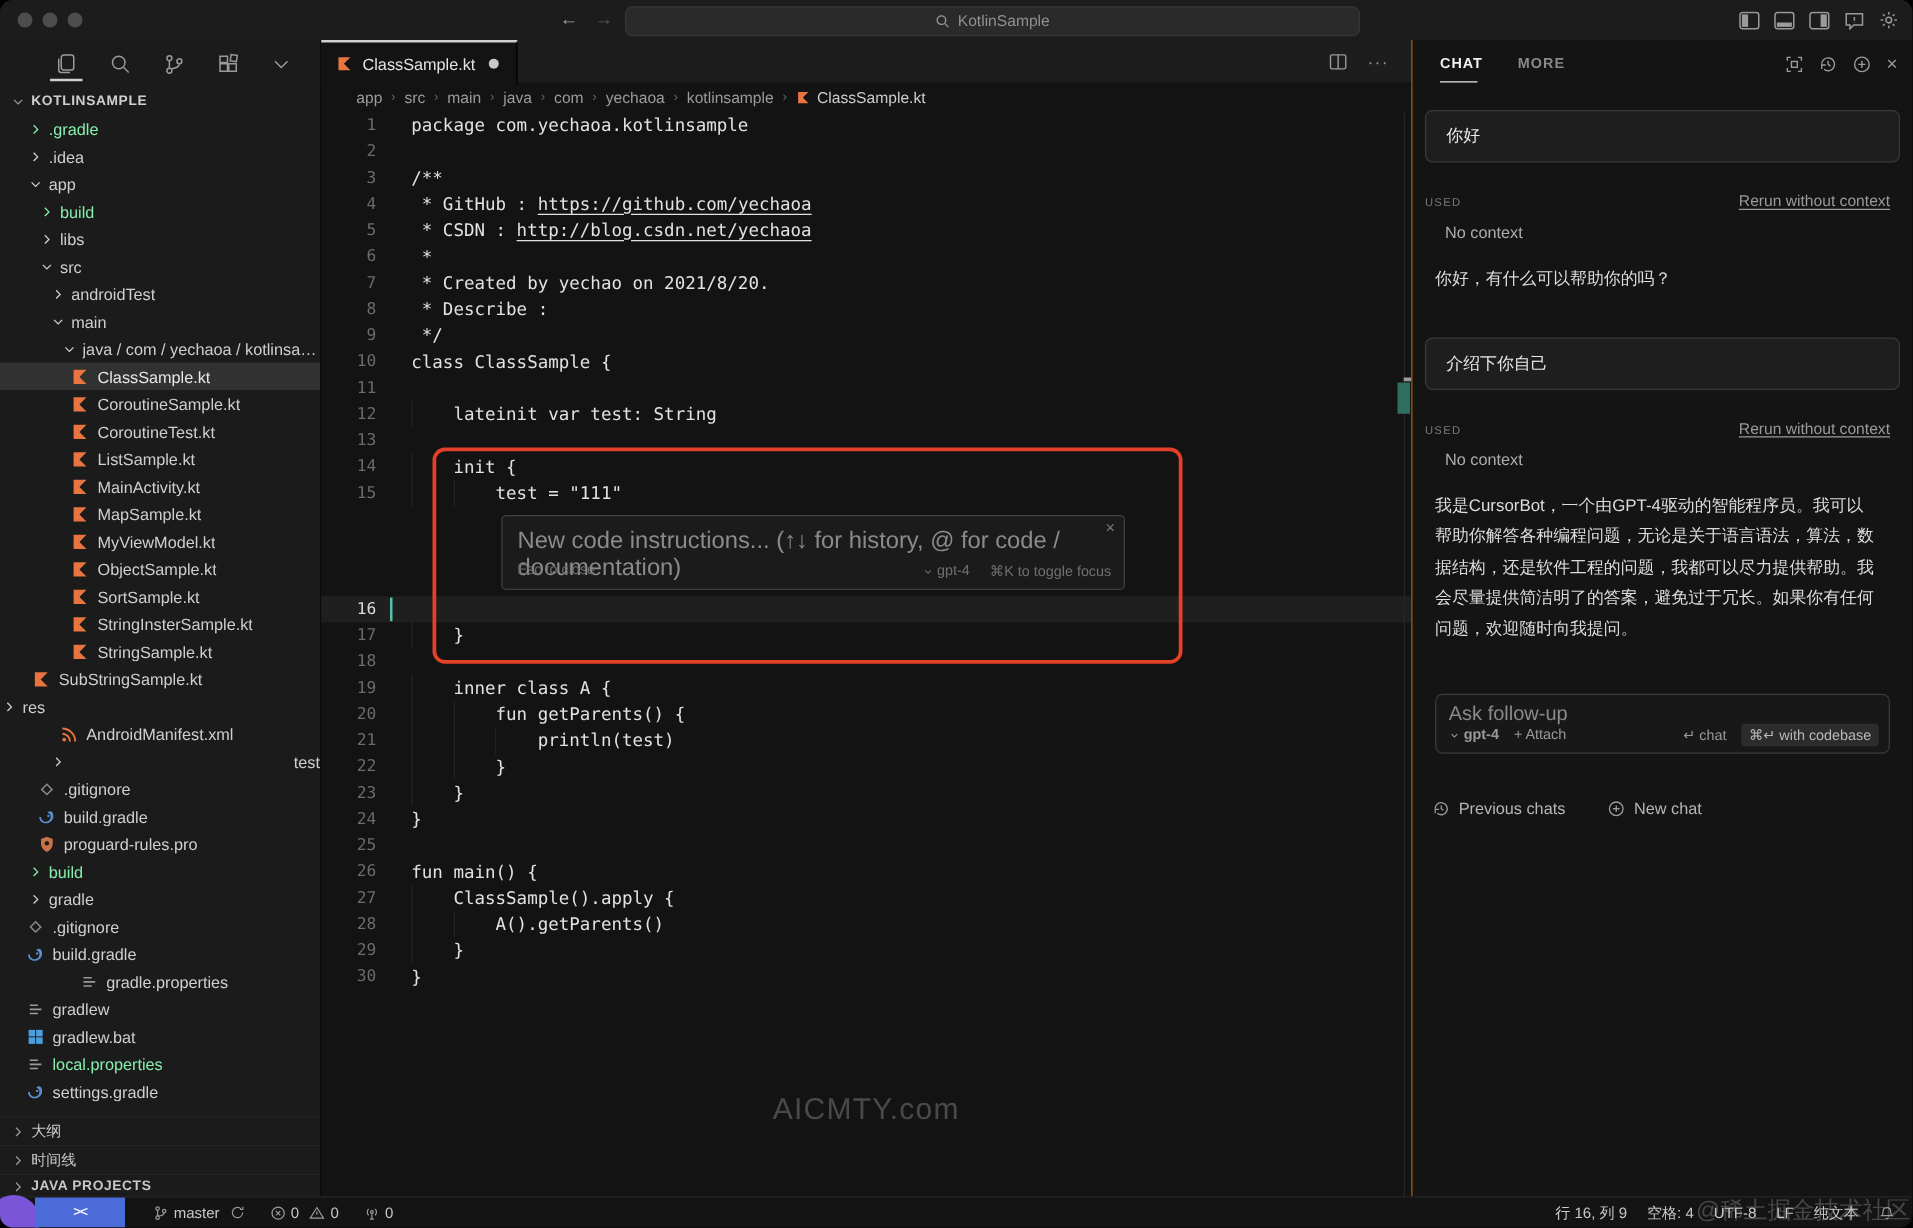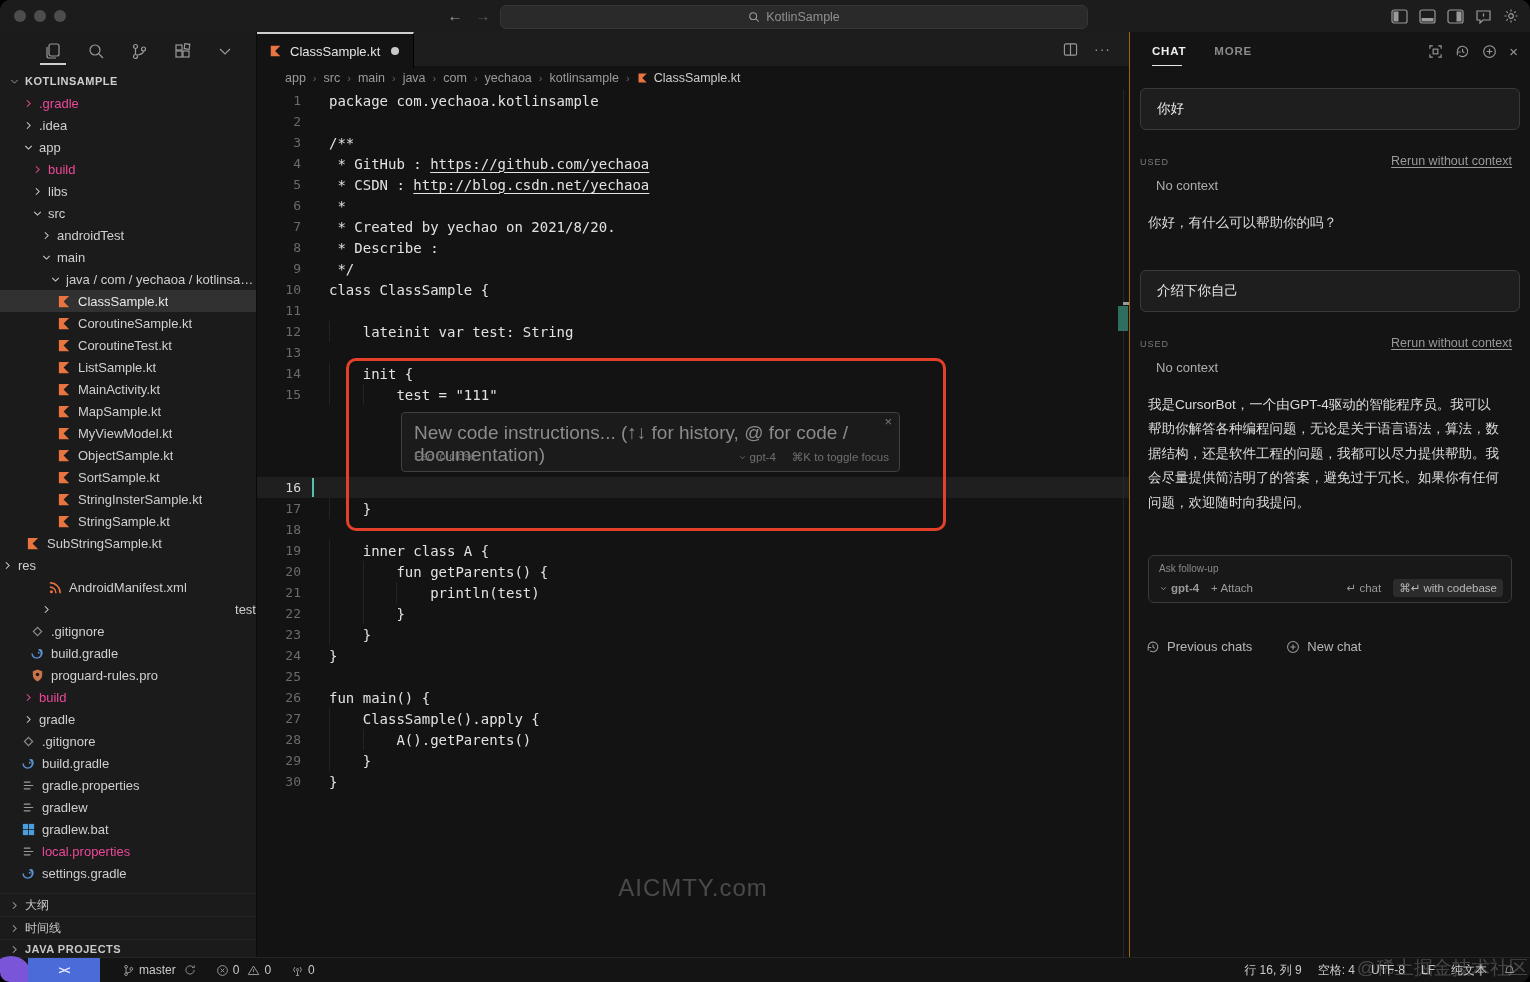--- a/index.html
+++ b/index.html
@@ -23,21 +23,21 @@
   .chatpanel{width:400px;flex:none;background:#141414;border-left:1px solid #a16207;position:relative;}
 
   
   .activity{height:38px;display:flex;align-items:center;padding-left:42px;gap:21px;}
   .ai{width:22px;height:24px;display:flex;align-items:center;justify-content:center;position:relative;}
   .ai.active:after{content:"";position:absolute;left:-2px;right:-2px;bottom:-2px;height:2px;background:#cfcfcf;}
   .proj-header{height:22px;display:flex;align-items:center;padding-left:8px;gap:4px;font-size:11px;font-weight:bold;letter-spacing:.5px;color:#cfcfcf;}
   .tree{font-size:13px;color:#cfcfcf;}
   .trow{height:22px;display:flex;align-items:center;white-space:nowrap;}
   .trow.sel{background:#313131;color:#e6e6e6;}
-  .trow.dim{color:#ec4899;}
+  .trow.dim{color:#86efac;}
   .trow .chv{width:14px;flex:none;display:flex;align-items:center;justify-content:center}
   .trow .fic{width:15px;height:15px;flex:none;margin-right:2px;}
   .trow .tlabel{margin-left:4px;overflow:hidden;text-overflow:ellipsis;}
   .side-sections{position:absolute;left:0;right:0;bottom:0;}
   .srow{height:22px;display:flex;align-items:center;gap:4px;padding-left:8px;font-size:12px;color:#c8c8c8;border-top:1px solid #232323;}
   .srow.boldrow{font-weight:bold;font-size:11px;letter-spacing:.5px;height:18px;}
 
   
   .tabstrip{height:34px;background:#1d1d1d;display:flex;position:relative;}
   .tab{height:100%;background:#131313;border-top:2px solid #cfcfcf;border-right:1px solid #000;display:flex;align-items:center;gap:7px;padding:0 14px 0 12px;font-size:13px;color:#e4e4e4;}
@@ -75,21 +75,21 @@
   .ch-icons{position:absolute;right:12px;display:flex;gap:12px;align-items:center;color:#9a9a9a;}
   .chat-body{padding:18px 10px 0 10px;}
   .user-box{height:40px;background:#1e1e1e;border:1px solid #3a3a3a;border-radius:6px;display:flex;align-items:center;padding:0 16px;font-size:13.5px;color:#e8e8e8;}
   .meta-row{margin:24px 8px 0 0;display:flex;justify-content:space-between;align-items:baseline;}
   .used{font-size:9px;letter-spacing:1px;color:#7a7a7a;}
   .rerun{font-size:12.5px;color:#9a9a9a;text-decoration:underline;text-underline-offset:2px;}
   .ctx{margin:10px 8px 0 16px;font-size:13px;color:#aeaeae;}
   .reply{margin:18px 20px 0 8px;font-size:13.5px;line-height:24.5px;color:#dcdcdc;}
   .msg2{margin-top:34px;}
   .followup{margin:40px 8px 0 8px;height:48px;border:1px solid #3a3a3a;border-radius:6px;background:#181818;padding:7px 10px 6px 10px;box-sizing:border-box;position:relative;}
-  .fu-ph{font-size:10px;color:#8a8a8a;}
+  .fu-ph{font-size:16px;color:#8a8a8a;}
   .fu-row{position:absolute;left:10px;right:8px;bottom:5px;display:flex;justify-content:space-between;align-items:center;font-size:11.5px;color:#9a9a9a;}
   .fu-left,.fu-right{display:flex;align-items:center;gap:12px;}
   .badge{background:#2c2c2c;border-radius:3px;padding:2px 6px;color:#b9b9b9;}
   .chat-footer{margin:36px 8px 0 6px;display:flex;gap:34px;align-items:center;font-size:13px;color:#b6b6b6;}
   .cf-item{display:flex;align-items:center;gap:7px;}
 
   
   .statusbar{position:absolute;left:0;right:0;bottom:0;height:24px;background:#141414;border-top:1px solid #242424;display:flex;align-items:center;font-size:12px;color:#c9c9c9;}
   .sb-circle{position:absolute;left:-10px;bottom:-16px;width:42px;height:42px;border-radius:50%;background:#7a55d8;}
   .sb-remote{position:absolute;left:28px;top:0;bottom:0;width:72px;background:#4a6bd8;color:#eef;display:flex;align-items:center;justify-content:center;font-size:11px;font-weight:bold;letter-spacing:-1px;}
@@ -407,21 +407,21 @@
             </svg>
             <span class="tlabel">.gitignore</span>
           </div>
           <div class="trow" style="padding-left: 21px;">
             <svg class="fic" viewBox="0 0 16 16">
               <path fill="#5a8fd0" d="M12.8 4.2c-1.1-1.1-2.7-1.2-3.7-.4l-.6.5c2.2.9 3.3 2.6 2.6 4.9-.6 2-2.8 3.3-4.9 2.9-1.9-.4-3.1-1.9-3.2-4H1.5c0 3.2 2.3 5.4 5.5 5.4 3.8 0 6.5-2.8 6.5-6 0-1.2-.3-2.4-.7-3.3z"></path>
               <circle cx="9.3" cy="7.2" r="1" fill="#5a8fd0"></circle>
             </svg>
             <span class="tlabel">build.gradle</span>
           </div>
-          <div class="trow" style="padding-left: 21px;">
+          <div class="trow" style="padding-left: 21px; margin-left: 43px;">
             <svg class="fic" viewBox="0 0 16 16">
               <path stroke="#9a9a9a" stroke-width="1.3" fill="none" d="M3 4.5h7M3 8h10M3 11.5h7"></path>
             </svg>
             <span class="tlabel">gradle.properties</span>
           </div>
           <div class="trow" style="padding-left: 21px;">
             <svg class="fic" viewBox="0 0 16 16">
               <path stroke="#9a9a9a" stroke-width="1.3" fill="none" d="M3 4.5h7M3 8h10M3 11.5h7"></path>
             </svg>
             <span class="tlabel">gradlew</span>

